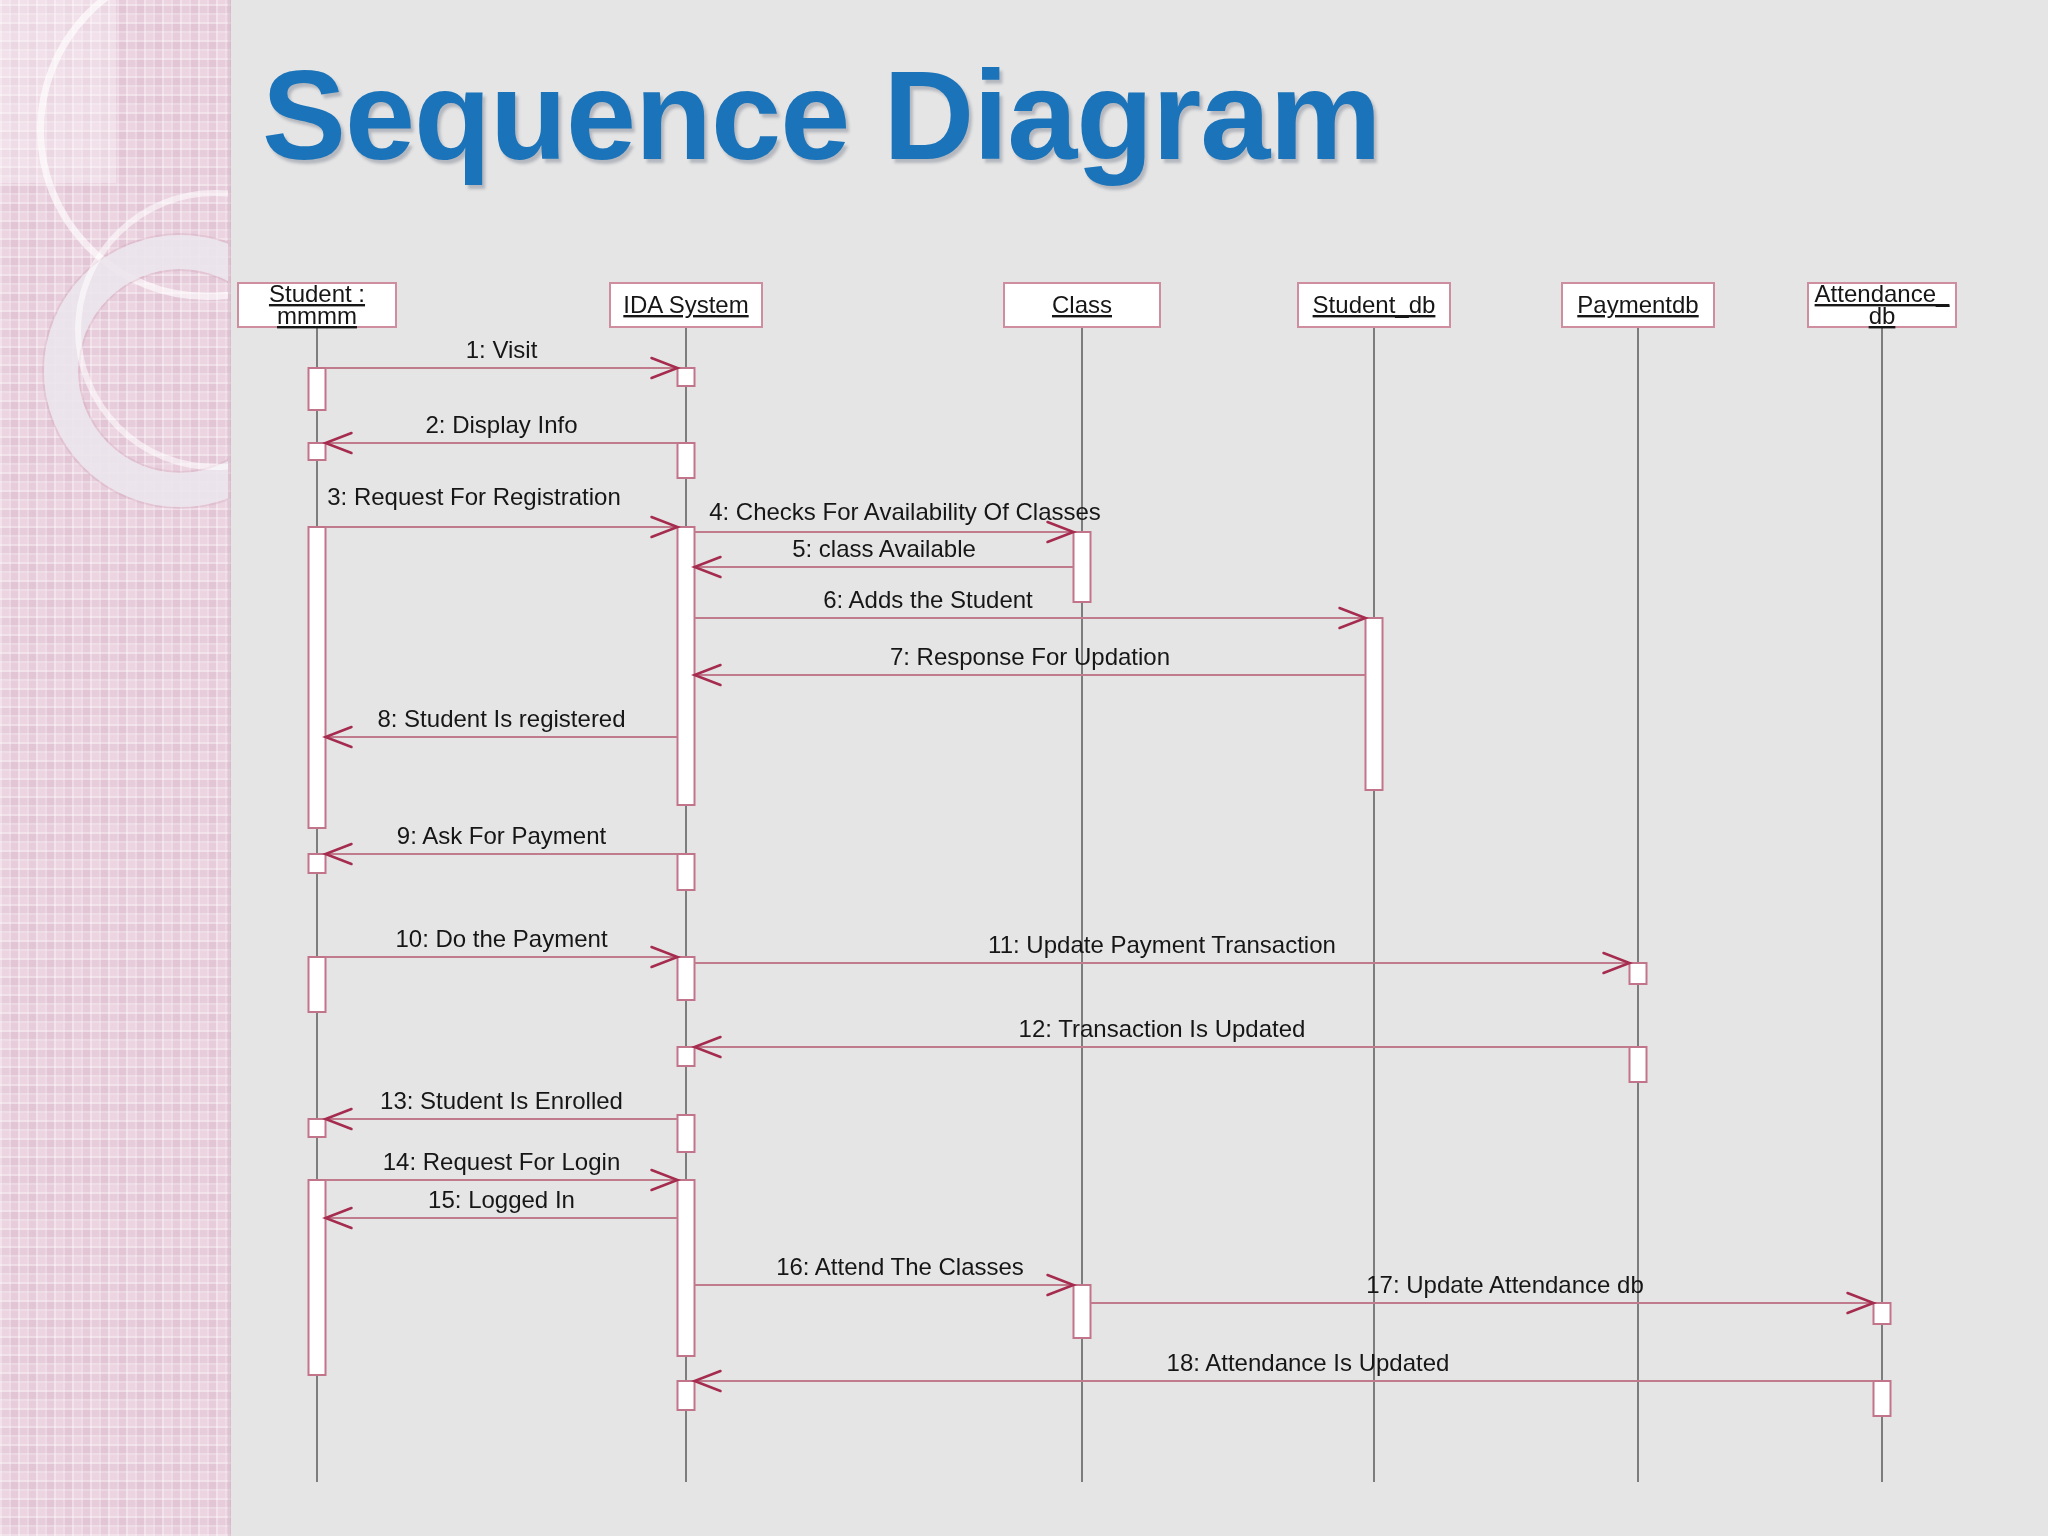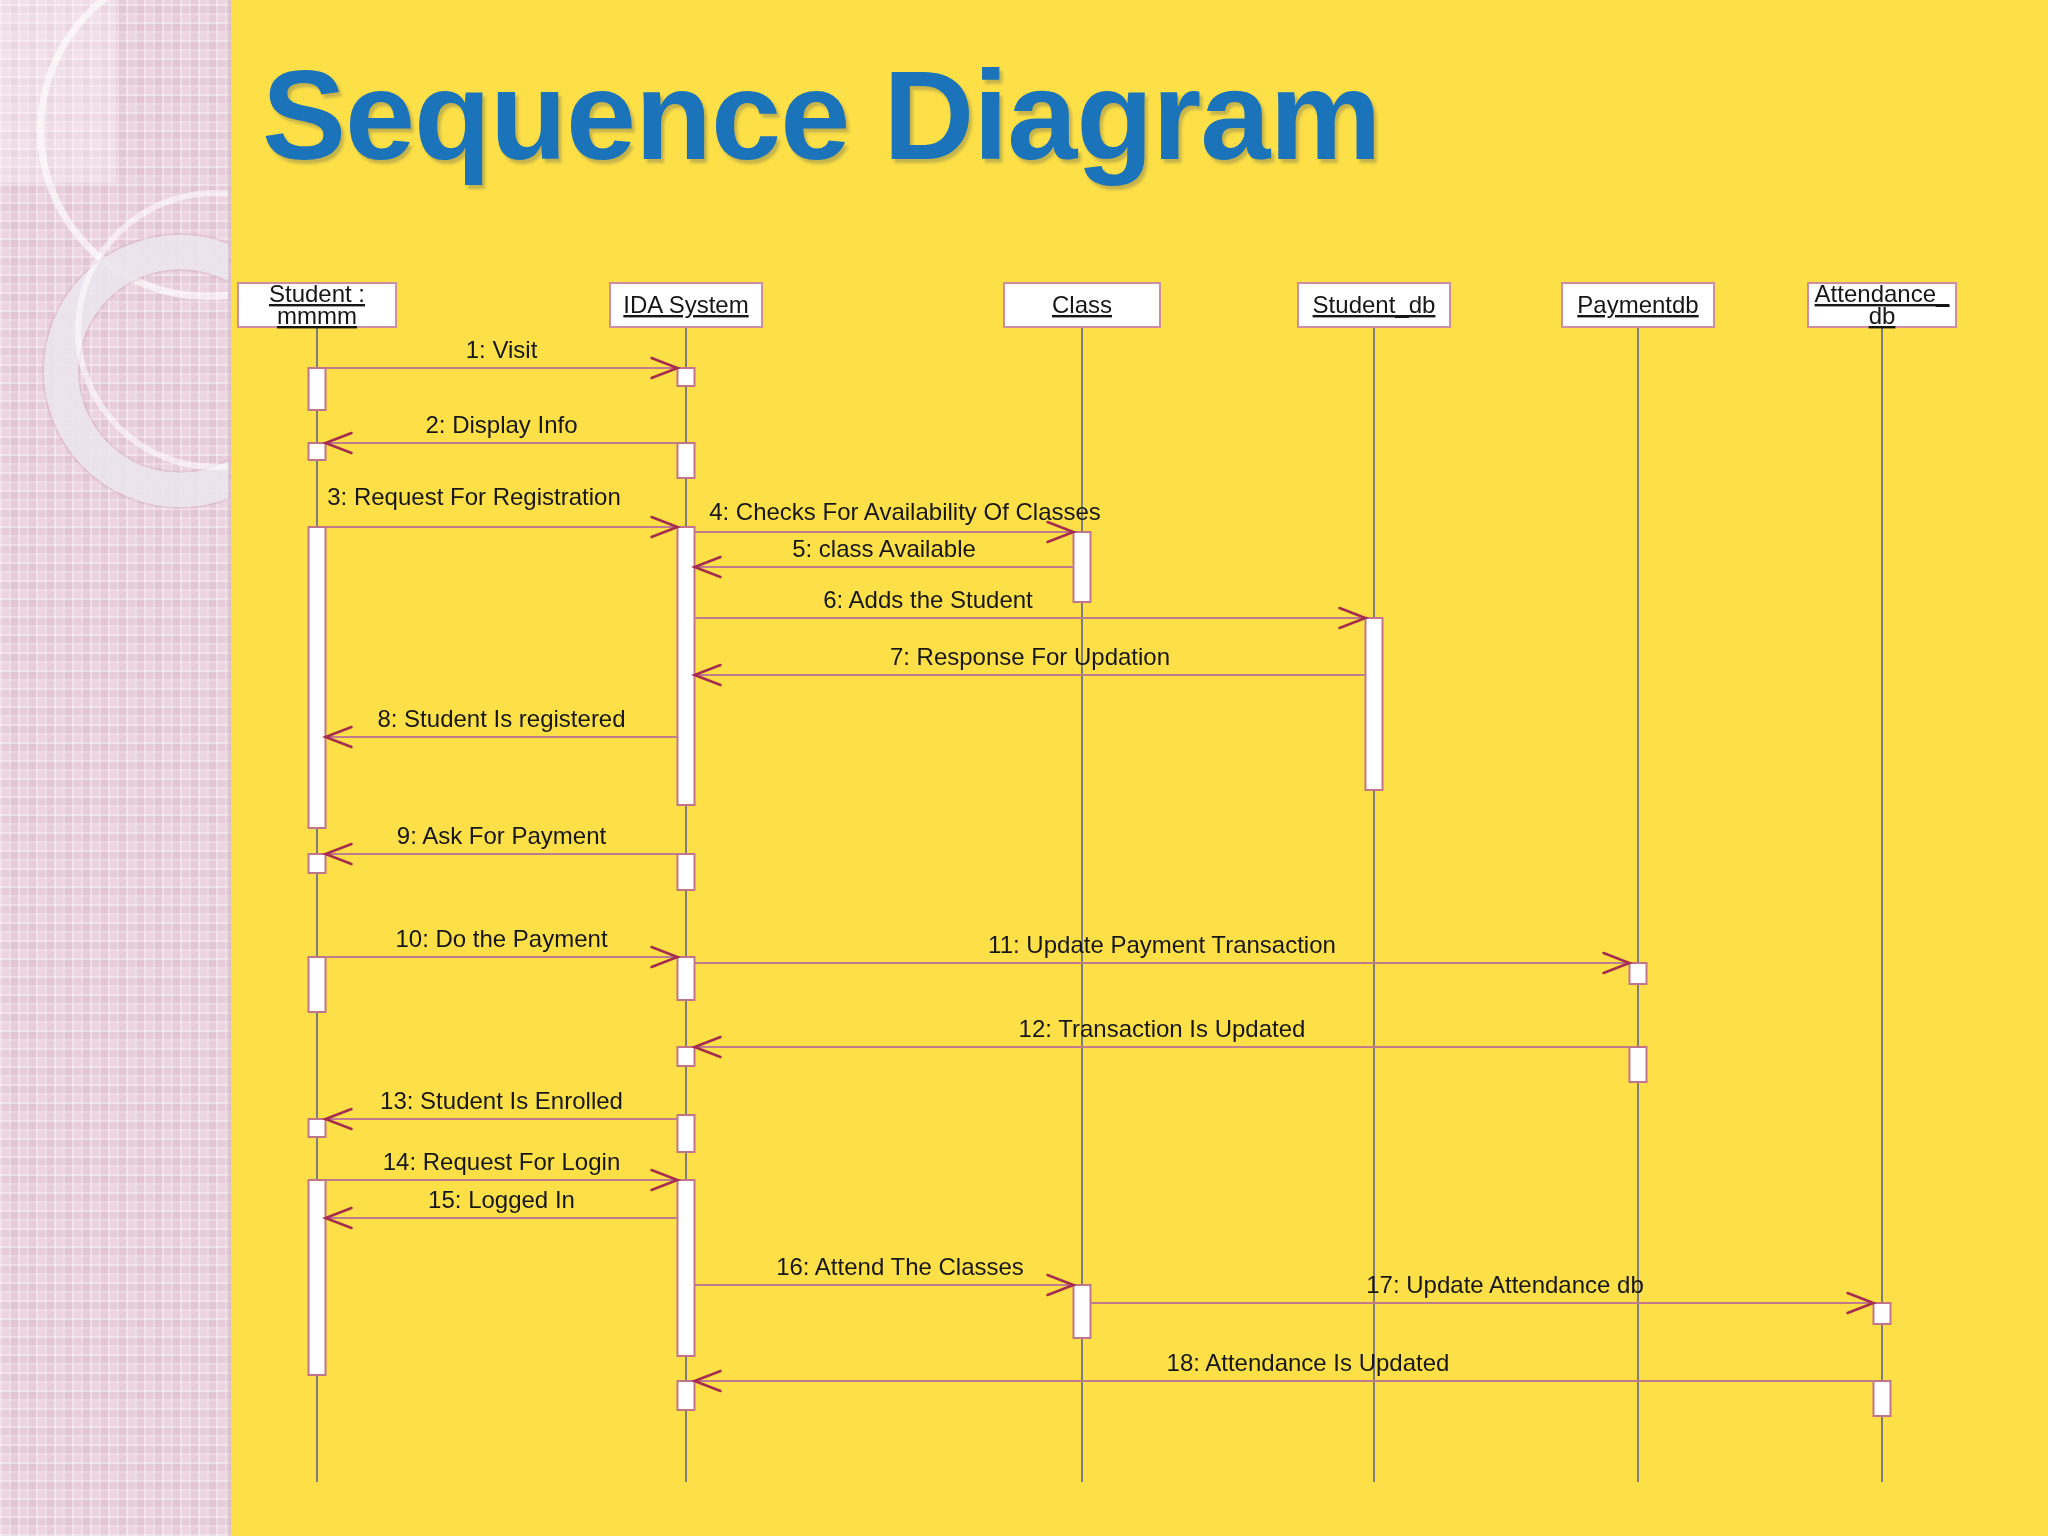--- a/index.html
+++ b/index.html
@@ -1,18 +1,18 @@
 <!DOCTYPE html>
 <html style="--title-color: #1b74b9; --message-line: #c07b8d; --arrowhead: #a52c4e; --lifeline: #7d7d7d; --box-border: #cf8da0; --activation-border: #c2748a; --text: #161616; --sidebar-base: #ecd5e1;"><head>
 <meta charset="utf-8">
 <style>
   html,body{margin:0;padding:0;background:#ffffff;}
   .stage{
     position:relative;width:2048px;height:1536px;overflow:hidden;
-    background:#fde047;font-family:"Liberation Sans",sans-serif;
+    background:#e5e5e5;font-family:"Liberation Sans",sans-serif;
   }
   
   .sidebar{
     position:absolute;left:0;top:0;width:228px;height:1536px;overflow:hidden;
     background-color:var(--sidebar-base,#ecd5e1);
     background-image:
       repeating-linear-gradient(0deg, rgba(255,255,255,0.30) 0 2px, transparent 2px 9px),
       repeating-linear-gradient(90deg, rgba(255,255,255,0.30) 0 2px, transparent 2px 9px),
       repeating-linear-gradient(0deg, transparent 0 9px, rgba(205,160,185,0.16) 9px 18px),
       repeating-linear-gradient(90deg, transparent 0 9px, rgba(205,160,185,0.16) 9px 18px);

